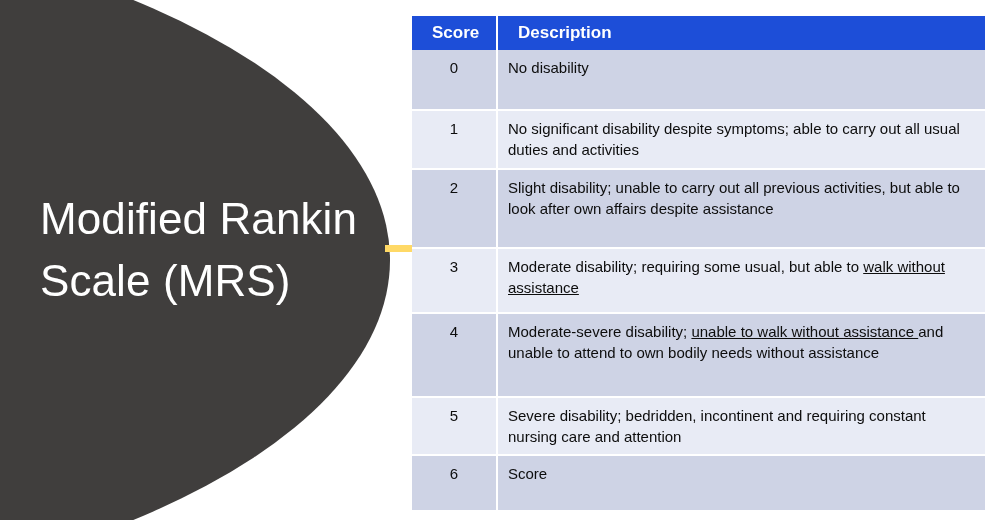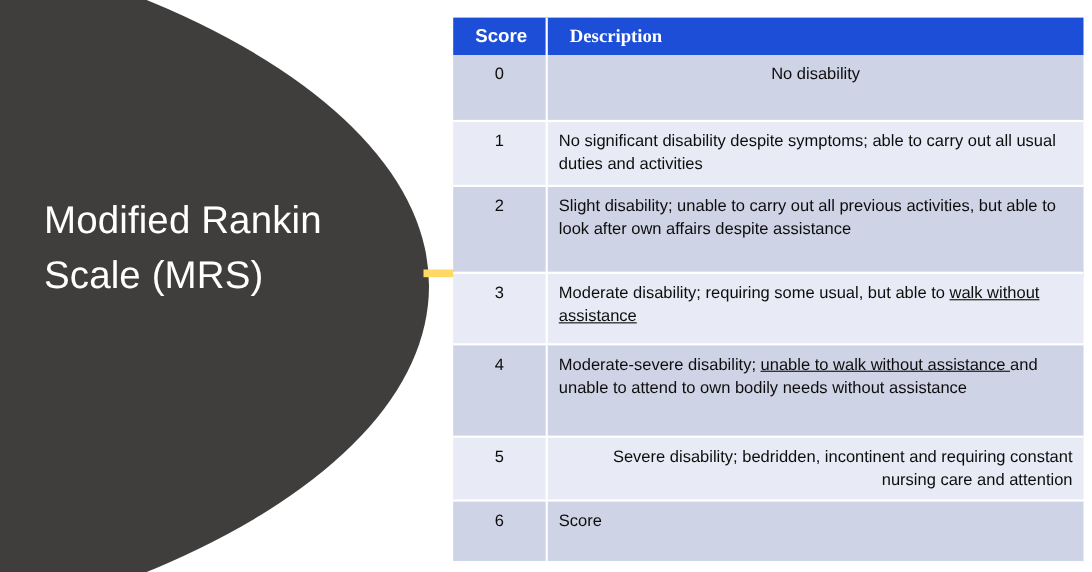--- a/index.html
+++ b/index.html
@@ -31,24 +31,24 @@
     width: 810px;
     height: 712px;
     background: #403e3d;
     border-radius: 0 100% 100% 0 / 0 50% 50% 0;
     overflow: hidden;
   }
 
   .title-block {
     position: absolute;
     left: 460px;   
-    top: 272px;    
+    top: 284px;    
     width: 330px;
     color: #ffffff;
-    font-size: 35px;
+    font-size: 44px;
     line-height: 1.42;
     font-weight: 300;
     letter-spacing: 0.1px;
     white-space: pre-wrap;
   }
 
   
   .accent-rule {
     position: absolute;
     left: 385px;
@@ -75,21 +75,21 @@
     color: #ffffff;
     font-size: 17px;
     font-weight: bold;
     text-align: left;
     padding: 6px 0 7px 20px;
     height: 34px;
     box-sizing: border-box;
     vertical-align: middle;
     border-right: 2px solid #ffffff;
   }
-  .mrs-table th:last-child { border-right: none; font-family: Liberation Serif, serif; }
+  .mrs-table th:last-child { border-right: none; }
 
   .mrs-table td {
     font-size: 15px;
     color: #0d0d0d;
     line-height: 1.42;
     vertical-align: top;
     padding: 7px 10px 7px 10px;
     box-sizing: border-box;
     border-right: 2px solid #ffffff;
     border-bottom: 2px solid #ffffff;
@@ -101,26 +101,26 @@
     padding-left: 0;
     padding-right: 0;
   }
 
   tr.band-dark td  { background: #ced3e5; }
   tr.band-light td { background: #e8ebf5; }
 
   .u { text-decoration: underline; }
 
   
-  tr.r0 td { height: 60px; text-align: center; }
+  tr.r0 td { height: 60px; }
   tr.r1 td { height: 58px; }
   tr.r2 td { height: 79px; }
   tr.r3 td { height: 65px; }
   tr.r4 td { height: 84px; }
-  tr.r5 td { height: 51px; text-align: right; }
+  tr.r5 td { height: 51px; }
   tr.r6 td { height: 56px; }
 </style>
 </head>
 <body>
 
 <div id="slide">
 
   <div class="left-panel">
     <div class="title-block">Modified Rankin  Scale (MRS)</div>
   </div>

